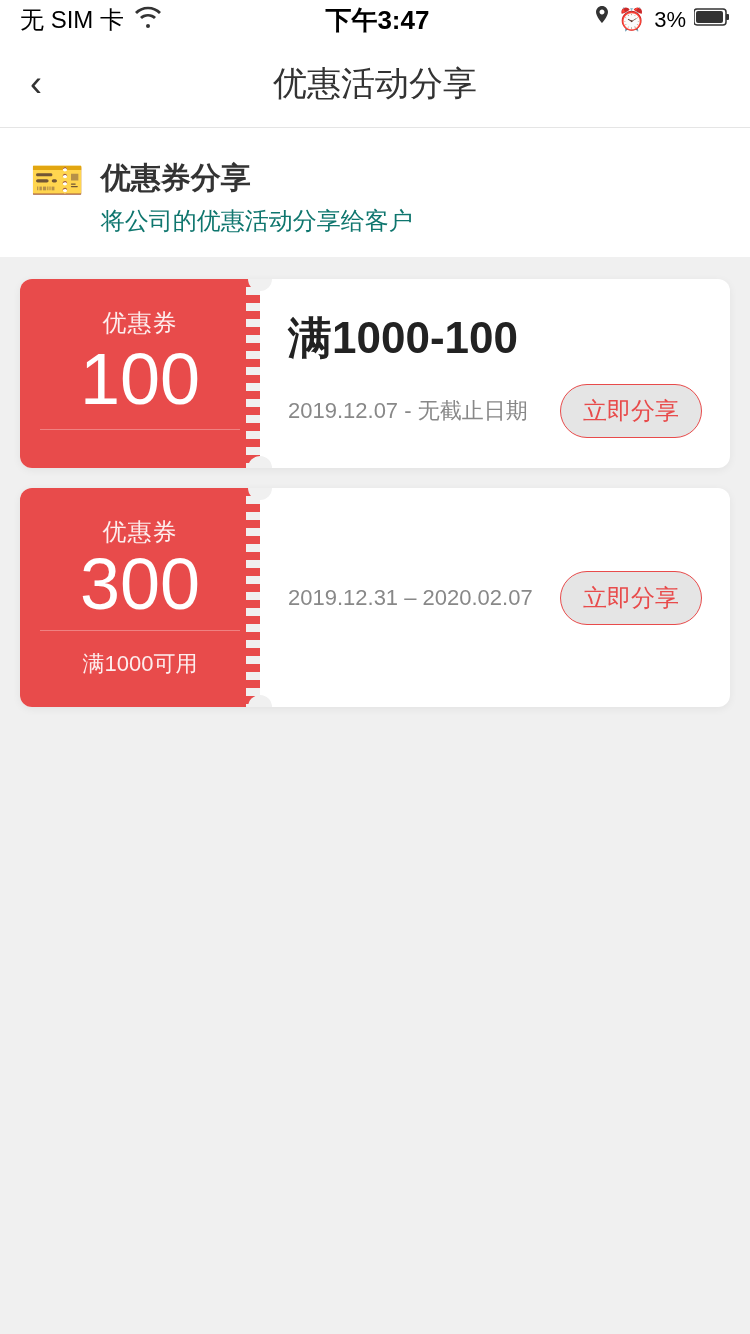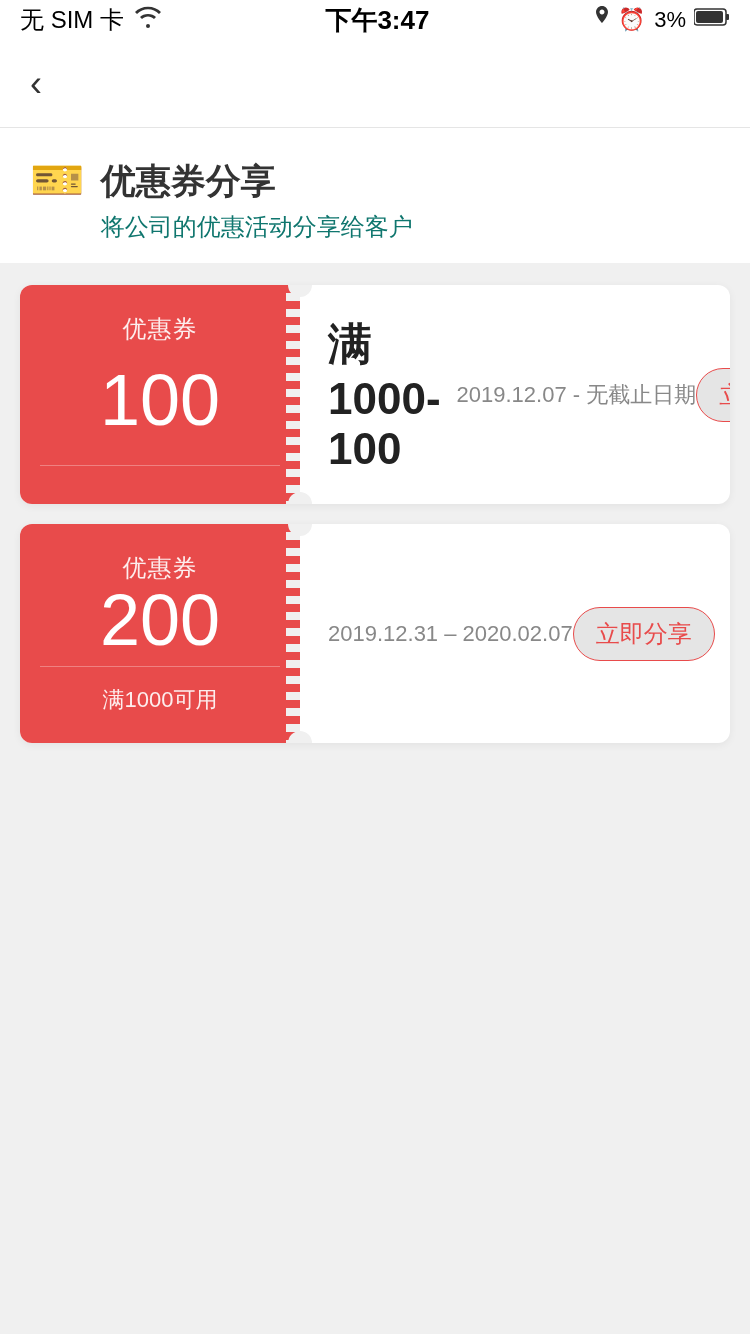--- a/index.html
+++ b/index.html
@@ -76,21 +76,21 @@
     .section-icon {
       font-size: 44px;
       line-height: 1;
     }
     .section-text-group {
       display: flex;
       flex-direction: column;
       gap: 6px;
     }
     .section-title {
-      font-size: 35px;
+      font-size: 30px;
       font-weight: 600;
       color: #333;
     }
     .section-subtitle {
       font-size: 24px;
       color: #0f766e;
     }
 
     
     .coupon-list {
@@ -106,21 +106,21 @@
       background: #fff;
       border-radius: 12px;
       overflow: hidden;
       display: flex;
       box-shadow: 0 2px 8px rgba(0,0,0,0.06);
       position: relative;
     }
 
     
     .coupon-left {
-      width: 280px;
+      width: 240px;
       background: #e84b4b;
       padding: 28px 20px;
       display: flex;
       flex-direction: column;
       align-items: center;
       justify-content: space-between;
       position: relative;
       flex-shrink: 0;
     }
     .coupon-left::before,
@@ -175,21 +175,21 @@
       height: 1px;
       background: rgba(255,255,255,0.3);
       margin: 10px 0;
     }
 
     
     .coupon-right {
       flex: 1;
       padding: 30px 28px;
       display: flex;
-      flex-direction: row;
+      flex-direction: column;
       justify-content: center;
       gap: 16px;
     }
     .coupon-name {
       font-size: 44px;
       font-weight: 600;
       color: #222;
     }
     .coupon-meta {
       display: flex;
@@ -248,20 +248,21 @@
         <rect x="0" y="2" width="32" height="16" rx="3" ry="3" fill="none" stroke="#333" stroke-width="1.5"></rect>
         <rect x="32" y="7" width="3" height="6" rx="1" fill="#333"></rect>
         <rect x="2" y="4" width="27" height="12" rx="2" fill="#333"></rect>
       </svg>
     </span>
   </div>
 </div>
 
 <div class="nav-bar">
   <span class="nav-back">‹</span>
+  <span class="nav-title">优惠活动分享</span>
 </div>
 
 <div class="section-header">
   <span class="section-icon">🎫</span>
   <div class="section-text-group">
     <span class="section-title">优惠券分享</span>
     <span class="section-subtitle">将公司的优惠活动分享给客户</span>
   </div>
 </div>
 
@@ -278,21 +279,21 @@
         <div class="coupon-meta">
           <span class="coupon-date">2019.12.07 - 无截止日期</span>
           <button class="share-button">立即分享</button>
         </div>
       </div>
     </div>
     <div class="coupon-card">
       <div class="coupon-left">
         <div class="zigzag"></div>
         <span class="coupon-label">优惠券</span>
-        <span class="coupon-amount">200</span>
+        <span class="coupon-amount">300</span>
         <div class="coupon-divider"></div>
         <span class="coupon-condition">满1000可用</span>
       </div>
       <div class="coupon-right">
         <div class="coupon-meta">
           <span class="coupon-date">2019.12.31 – 2020.02.07</span>
           <button class="share-button">立即分享</button>
         </div>
       </div>
     </div>

